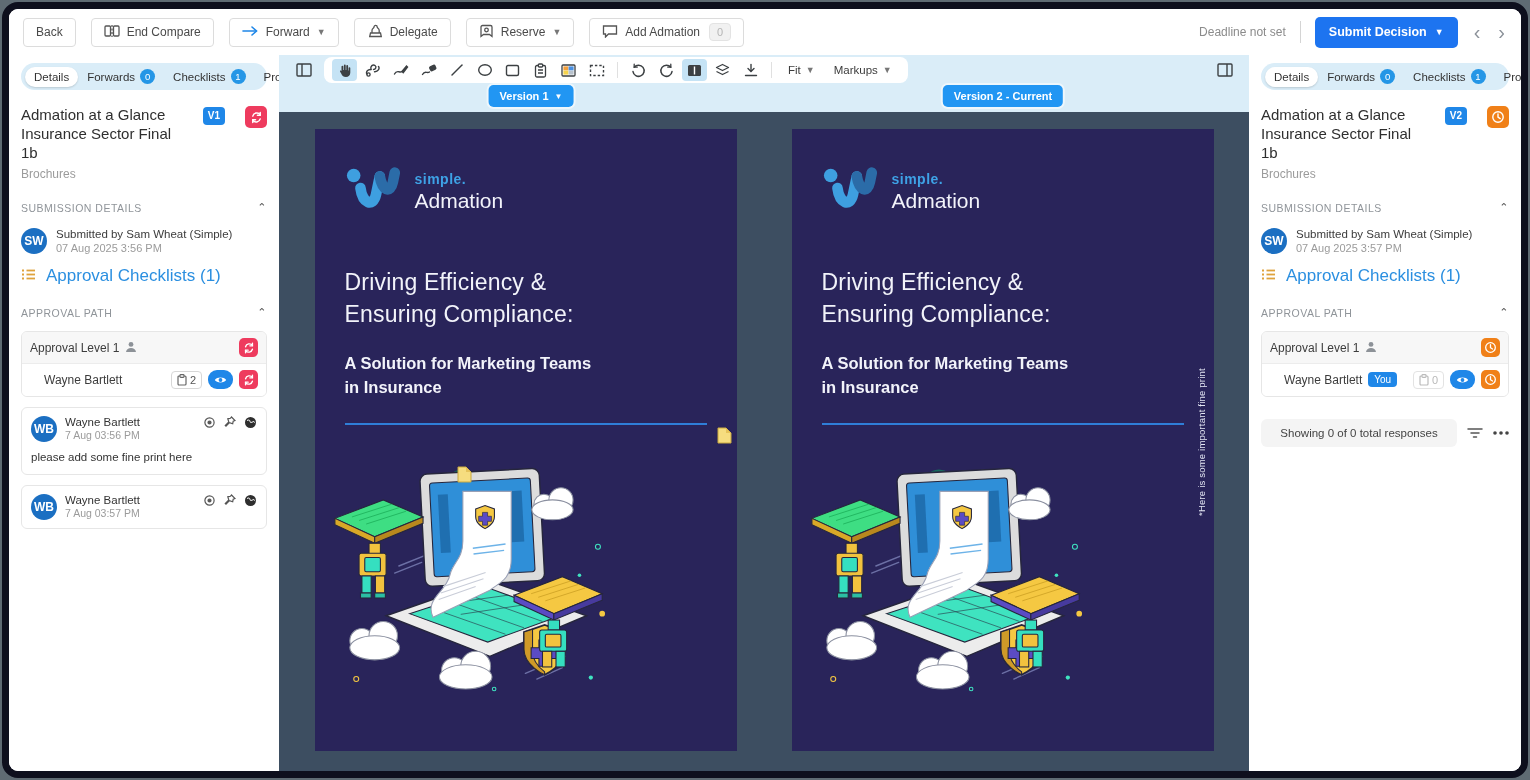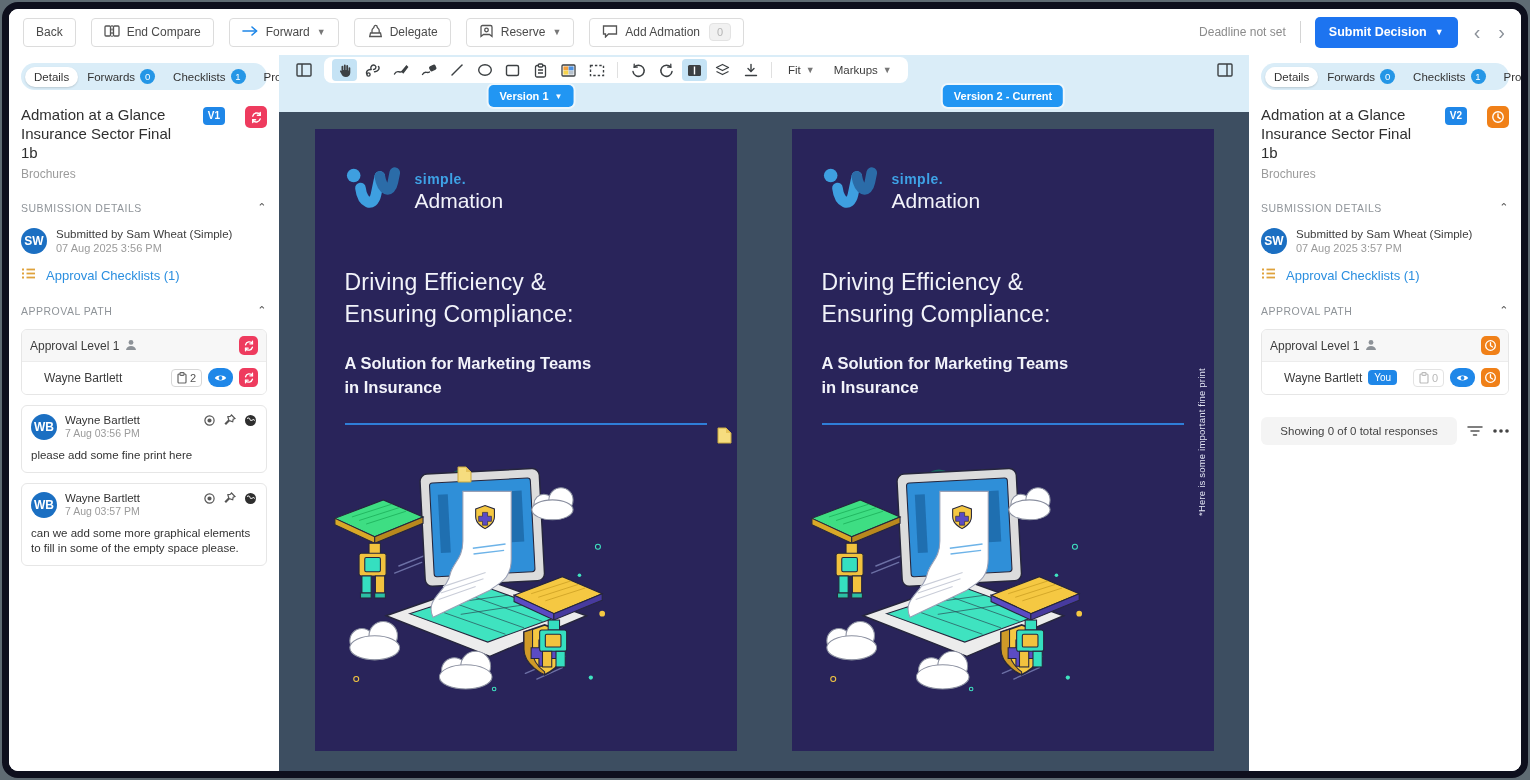--- a/index.html
+++ b/index.html
@@ -38,21 +38,21 @@
   .category { font-size:12px; color:#9b9b9b; margin-top:5px; }
 
   .sec-head { display:flex; align-items:center; justify-content:space-between; margin-top:20px; font-size:10.5px; letter-spacing:.5px; color:#8f9499; }
   .sec-chev { color:#555; font-size:11px; cursor:pointer; }
 
   .sub-row { display:flex; gap:9px; margin-top:14px; align-items:flex-start; }
   .avatar { width:26px; height:26px; border-radius:50%; background:#1b6fc2; color:#fff; font-size:12px; font-weight:bold; display:flex; align-items:center; justify-content:center; flex:0 0 auto; }
   .sub-by { font-size:11.5px; color:#3c3c3c; }
   .sub-date { font-size:11px; color:#9b9b9b; margin-top:2px; }
   .chk-row { display:flex; gap:10px; align-items:center; margin-top:12px; }
-  .link { font-size:13px; color:#2b8fe0; cursor:pointer; }
+  .link { font-size:17px; color:#2b8fe0; cursor:pointer; }
 
   .appr-card { border:1px solid #e6e6e6; border-radius:6px; margin-top:12px; overflow:hidden; }
   .appr-lvl { background:#f7f7f7; display:flex; align-items:center; gap:6px; padding:6px 8px; border-bottom:1px solid #ececec; }
   .appr-lvl-label { font-size:12px; color:#3c3c3c; }
   .appr-row { display:flex; align-items:center; gap:6px; padding:6px 8px 7px 22px; background:#fff; }
   .appr-name { font-size:12px; color:#3c3c3c; }
   .spacer { flex:1; }
   .cc-chip { border:1px solid #d7d7d7; border-radius:4px; font-size:11px; color:#555; display:inline-flex; align-items:center; gap:3px; padding:2px 5px; }
   .cc-chip.dim { color:#b9b9b9; border-color:#e3e3e3; }
   .eye-badge { width:25px; height:19px; border-radius:9px; background:#1f87e8; display:inline-flex; align-items:center; justify-content:center; }
@@ -417,21 +417,20 @@
                 </svg>
               </span>
             <span class="icon-btn">
                 <svg width="13" height="13" viewBox="0 0 13 13">
                   <circle cx="6.5" cy="6.5" r="5.5" fill="#2e2e2e"></circle>
                   <path d="M3 4.5c1.5-1 3-.5 3 1s2 1 3 .2c.8-.6 1.6 0 1.4 1" stroke="#fff" stroke-width="1" fill="none"></path>
                 </svg>
               </span>
           </span>
         </div>
-        <div class="cmt-text">can we add some more graphical elements to fill in some of the empty space please.</div>
       </div>
     </div>
 
     <div class="center">
       <div class="vhead">
         <div class="vh1">
           <span class="ticon">
               <svg width="16" height="14" viewBox="0 0 16 14" fill="none" stroke="#3c4043" stroke-width="1.4">
                 <rect x="1" y="1" width="14" height="12" rx="1"></rect>
                 <line x1="6" y1="1" x2="6" y2="13"></line>

